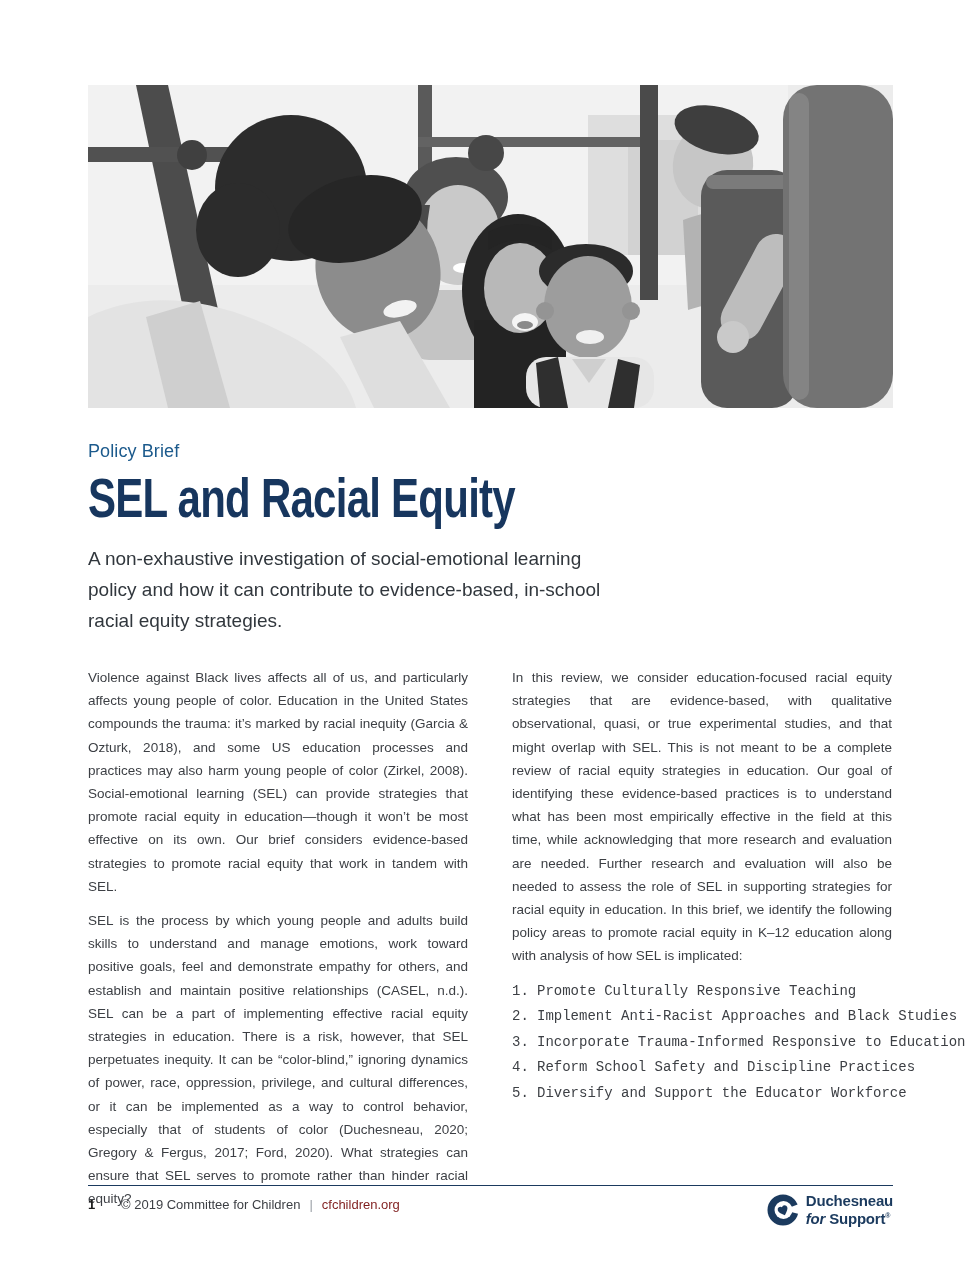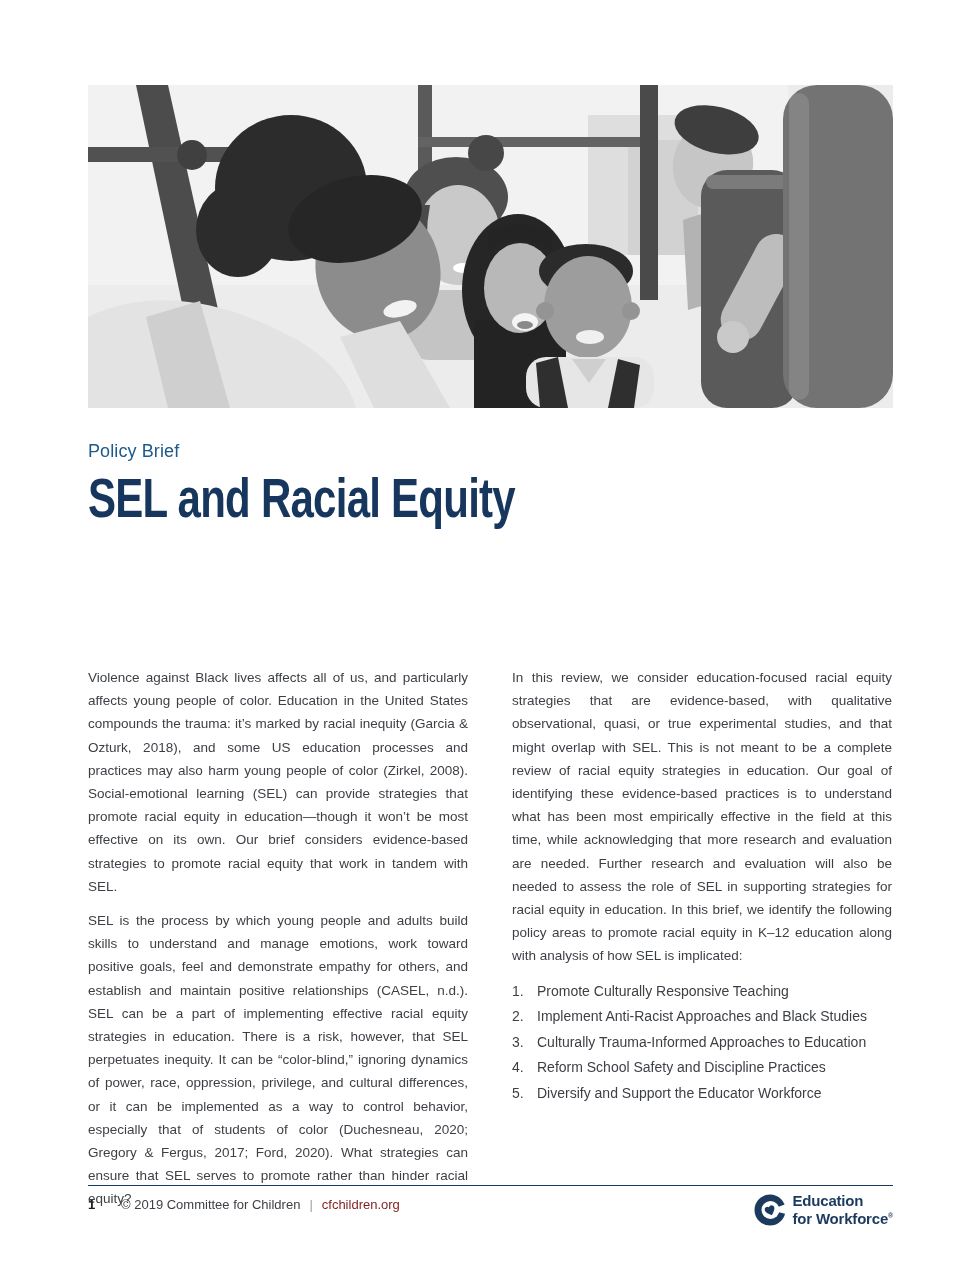--- a/index.html
+++ b/index.html
@@ -59,20 +59,21 @@
     font-size: 13.5px;
     line-height: 23.2px;
     color: #3C3F44;
     text-align: justify;
     margin-bottom: 11px;
   }
   .col p:last-child { margin-bottom: 4px; }
   ol.policy-list {
     list-style: none;
     counter-reset: policy;
+    font-family: Liberation Mono, monospace;
   }
   ol.policy-list li {
     counter-increment: policy;
     position: relative;
     padding-left: 25px;
     font-size: 14px;
     line-height: 25.5px;
     color: #3C3F44;
     white-space: nowrap;
   }
@@ -115,21 +116,21 @@
     gap: 7px;
   }
   .logo-icon svg { display: block; }
   .logo-text {
     color: #1B3A5E;
     font-weight: 700;
     font-size: 15px;
     line-height: 14.5px;
     letter-spacing: -0.2px;
   }
-  .logo-text .for { font-weight: 700; }
+  .logo-text .for { font-style: italic; font-weight: 700; }
   .logo-text sup { font-size: 7px; }
 </style>
 </head>
 <body>
 
 <div class="page">
 
   <div class="hero">
     <svg viewBox="0 0 805 323" preserveAspectRatio="none" aria-hidden="true">
 
@@ -196,32 +197,33 @@
         <ellipse cx="302" cy="228" rx="17" ry="8" fill="#f2f2f2"></ellipse>
       </g>
       <path d="M0,323 L0,232 C62,202 132,216 192,246 C242,269 262,300 268,323 Z" fill="#e3e3e3"></path>
       <polygon points="58,232 112,216 142,323 80,323" fill="#cfcfcf"></polygon>
       <polygon points="252,252 312,236 362,323 286,323" fill="#dedede"></polygon>
     </svg>
   </div>
 
   <div class="kicker">Policy Brief</div>
   <h1 class="title">SEL and Racial Equity</h1>
+  <p class="subtitle">A non-exhaustive investigation of social-emotional learning policy and how it can contribute to evidence-based, in-school racial equity strategies.</p>
 
   <div class="columns">
     <div class="col">
       <p>Violence against Black lives affects all of us, and particularly affects young people of color. Education in the United States compounds the trauma: it’s marked by racial inequity (Garcia &amp; Ozturk, 2018), and some US education processes and practices may also harm young people of color (Zirkel, 2008).  Social-emotional learning (SEL) can provide strategies that promote racial equity in education—though it won’t be most effective on its own. Our brief considers evidence-based strategies to promote racial equity that work in tandem with SEL.</p>
       <p>SEL is the process by which young people and adults build skills to understand and manage emotions, work toward positive goals, feel and demonstrate empathy for others, and establish and maintain positive relationships (CASEL, n.d.). SEL can be a part of implementing effective racial equity strategies in education. There is a risk, however, that SEL perpetuates inequity. It can be “color-blind,” ignoring dynamics of power, race, oppression, privilege, and cultural differences, or it can be implemented as a way to control behavior, especially that of students of color (Duchesneau, 2020; Gregory &amp; Fergus, 2017; Ford, 2020). What strategies can ensure that SEL serves to promote rather than hinder racial equity?</p>
     </div>
     <div class="col">
       <p>In this review, we consider education-focused racial equity strategies that are evidence-based, with qualitative observational, quasi, or true experimental studies, and that might overlap with SEL. This is not meant to be a complete review of racial equity strategies in education. Our goal of identifying these evidence-based practices is to understand what has been most empirically effective in the field at this time, while acknowledging that more research and evaluation are needed. Further research and evaluation will also be needed to assess the role of SEL in supporting strategies for racial equity in education. In this brief, we identify the following policy areas to promote racial equity in K–12 education along with analysis of how SEL is implicated:</p>
       <ol class="policy-list">
         <li>Promote Culturally Responsive Teaching</li>
         <li>Implement Anti-Racist Approaches and Black Studies</li>
-        <li>Culturally Trauma-Informed Approaches to Education</li>
+        <li>Incorporate Trauma-Informed Responsive to Education</li>
         <li>Reform School Safety and Discipline Practices</li>
         <li>Diversify and Support the Educator Workforce</li>
       </ol>
     </div>
   </div>
 
   <div class="footer-rule"></div>
   <div class="footer-left">
     <span class="pagenum">1</span>
     <span>© 2019 Committee for Children</span>
@@ -234,18 +236,18 @@
       <svg width="32" height="32" viewBox="0 0 32 32">
         <circle cx="16" cy="16" r="15.5" fill="#1B3A5E"></circle>
         <circle cx="16.5" cy="16" r="9" fill="#ffffff"></circle>
         <polygon points="16,16 32,10 32,20" fill="#ffffff"></polygon>
         <g transform="rotate(-20 16 16)">
           <path d="M16 21.5 C12.6 18.4 11 16.6 11 14.6 A2.8 2.8 0 0 1 16 13 A2.8 2.8 0 0 1 21 14.6 C21 16.6 19.4 18.4 16 21.5 Z" fill="#1B3A5E"></path>
         </g>
       </svg>
     </span>
     <span class="logo-text">
-      <span>Education</span><br>
-      <span class="for">for</span>&nbsp;<span>Workforce</span><sup>®</sup>
+      <span>Duchesneau</span><br>
+      <span class="for">for</span>&nbsp;<span>Support</span><sup>®</sup>
     </span>
   </div>
 
 </div>
 
 </body></html>

